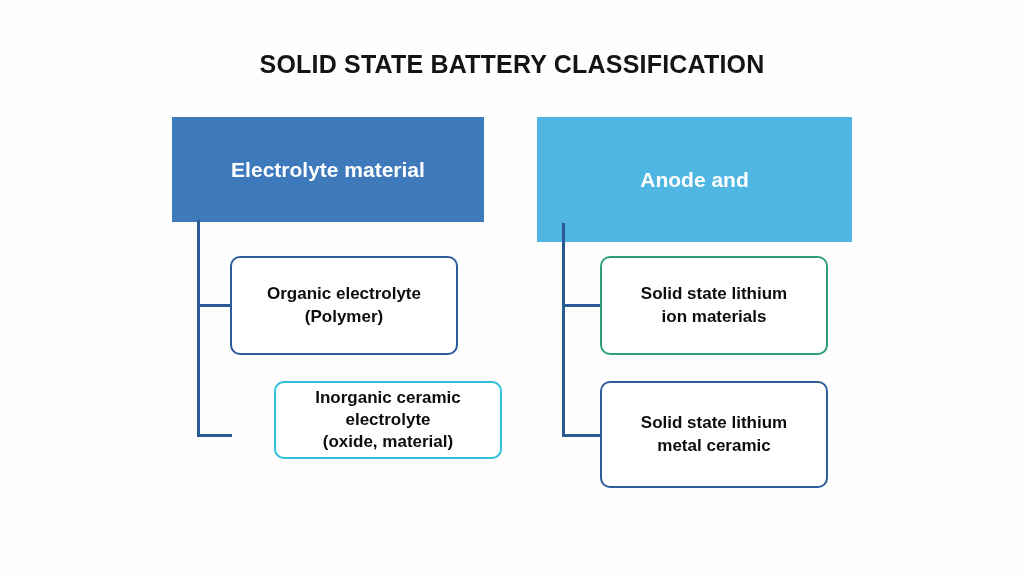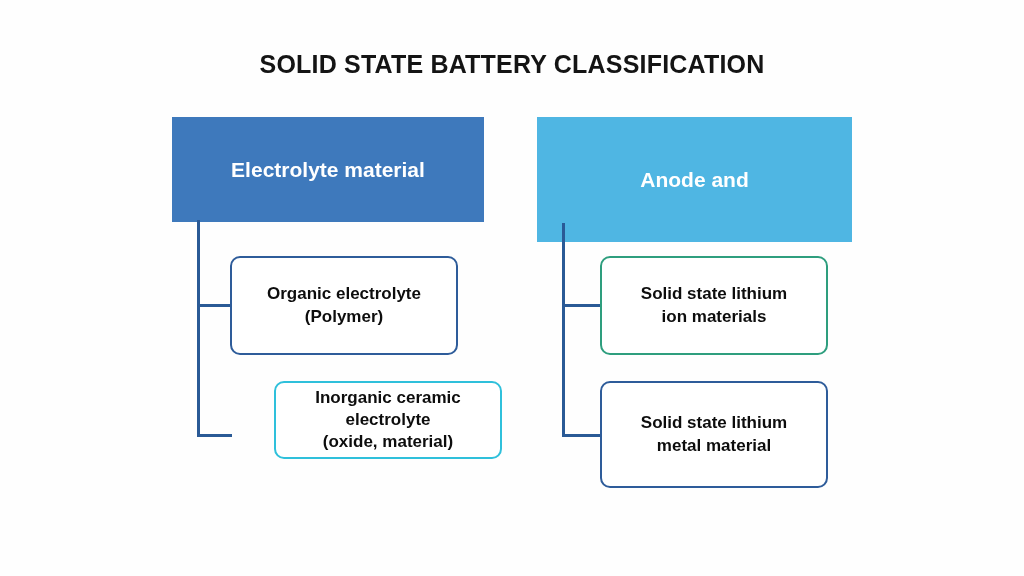--- a/index.html
+++ b/index.html
@@ -156,17 +156,17 @@
   <div class="child-box" id="child-r1">
     <span>
       <span>Solid state lithium</span><br>
       <span>ion materials</span>
     </span>
   </div>
 
   <div class="child-box" id="child-r2">
     <span>
       <span>Solid state lithium</span><br>
-      <span>metal material</span>
+      <span>metal ceramic</span>
     </span>
   </div>
 
 </div>
 
 </body></html>

